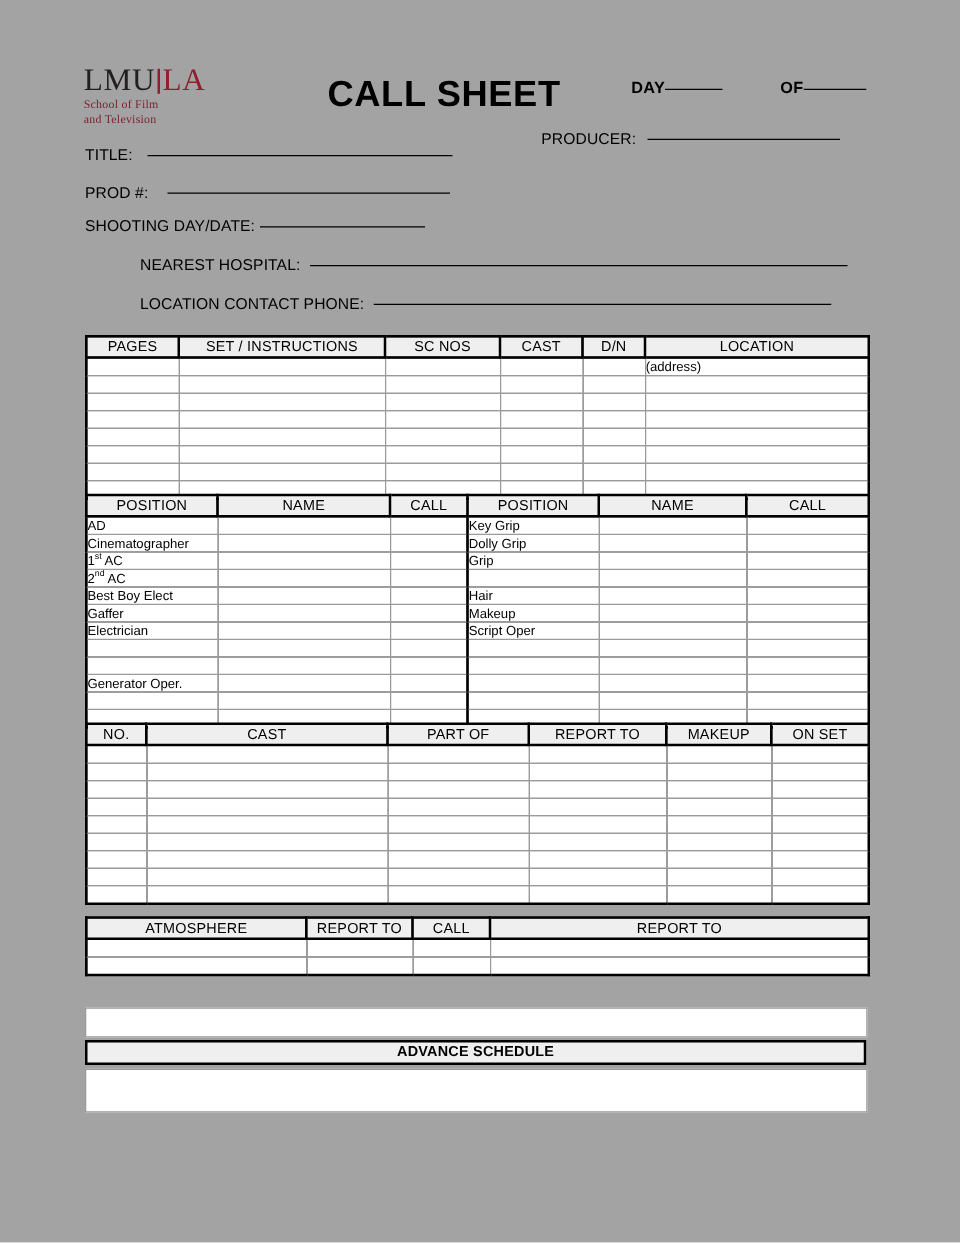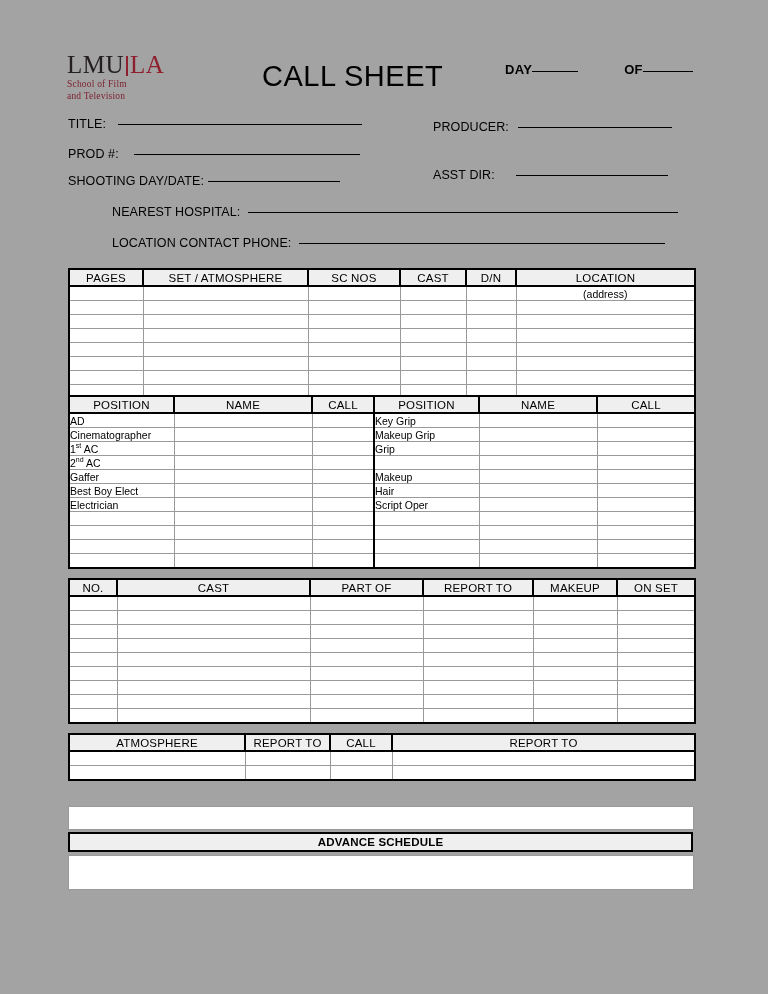--- a/index.html
+++ b/index.html
@@ -50,21 +50,21 @@
     color: #7d2231;
     line-height: 1.25;
     margin-top: 2px;
     letter-spacing: .2px;
   }
 
   .title {
     position: absolute;
     left: 262px; top: 60px;
     font-size: 29px;
-    font-weight: normal;
+    font-weight: bold;
     letter-spacing: .5px;
   }
 
   .dayof {
     position: absolute;
     left: 505px; top: 62px;
     font-size: 13px;
     font-weight: bold;
     letter-spacing: .3px;
   }
@@ -114,21 +114,20 @@
   }
   .tbl tbody td { background: #fff; }
   .cell-label {
     font-size: 10.5px;
     text-align: left;
     padding-left: 3px;
     letter-spacing: 0;
   }
   .addr {
     font-size: 10.5px;
-    text-align: center;
   }
   sup { font-size: 7px; vertical-align: 5px; }
 
   .tbl .thick-l { border-left: 2.5px solid #000; }
   .tbl tbody tr:first-child td { border-top: none; }
   .tbl tbody tr:last-child td { border-bottom: 2.5px solid #000; }
   .tbl tbody td:first-child { border-left: 2.5px solid #000; }
   .tbl tbody td:last-child { border-right: 2.5px solid #000; }
 
   
@@ -180,30 +179,26 @@
     <div class="fld" style="left:68px; top:147px;">
       <span>PROD #:</span>
       <span class="rule" style="width:226px; margin-left:12px;"></span>
     </div>
 
     <div class="fld" style="left:68px; top:174px;">
       <span>SHOOTING DAY/DATE:</span>
       <span class="rule" style="width:132px; margin-left:0px;"></span>
     </div>
 
-    <div class="fld" style="left:433px; top:120px;text-align:right;">
+    <div class="fld" style="left:433px; top:104px;text-align:right;">
       <span>PRODUCER:</span>
       <span class="rule" style="width:154px; margin-left:6px;"></span>
     </div>
 
 
-    <div class="fld" style="left:433px; top:168px;">
-      <span>ASST DIR:</span>
-      <span class="rule" style="width:152px; margin-left:18px;"></span>
-    </div>
 
     <div class="fld" style="left:112px; top:205px;">
       <span>NEAREST HOSPITAL:</span>
       <span class="rule" style="width:430px; margin-left:4px;"></span>
     </div>
 
     <div class="fld" style="left:112px; top:236px;">
       <span>LOCATION CONTACT PHONE:</span>
       <span class="rule" style="width:366px; margin-left:4px;"></span>
     </div>
@@ -214,21 +209,21 @@
       <col style="width:74px">
         <col style="width:165px">
         <col style="width:92px">
       <col style="width:66px">
         <col style="width:50px">
         <col style="width:179px">
     </colgroup>
     <thead>
         <tr>
           <th>PAGES</th>
-          <th>SET / ATMOSPHERE</th>
+          <th>SET / INSTRUCTIONS</th>
           <th>SC NOS</th>
           <th>CAST</th>
           <th>D/N</th>
           <th>LOCATION</th>
         </tr>
       </thead>
     <tbody>
         <tr>
           <td></td>
           <td></td>
@@ -321,74 +316,82 @@
           <td></td>
           <td></td>
           <td class="thick-l cell-label">Key Grip</td>
           <td></td>
           <td></td>
         </tr>
         <tr>
           <td class=" cell-label">Cinematographer</td>
           <td></td>
           <td></td>
-          <td class="thick-l cell-label">Makeup Grip</td>
+          <td class="thick-l cell-label">Dolly Grip</td>
           <td></td>
           <td></td>
         </tr>
         <tr>
           <td class=" cell-label">1<sup>st</sup> AC</td>
           <td></td>
           <td></td>
           <td class="thick-l cell-label">Grip</td>
           <td></td>
           <td></td>
         </tr>
         <tr>
           <td class=" cell-label">2<sup>nd</sup> AC</td>
           <td></td>
           <td></td>
           <td class="thick-l cell-label"></td>
           <td></td>
           <td></td>
         </tr>
         <tr>
+          <td class=" cell-label">Best Boy Elect</td>
+          <td></td>
+          <td></td>
+          <td class="thick-l cell-label">Hair</td>
+          <td></td>
+          <td></td>
+        </tr>
+        <tr>
           <td class=" cell-label">Gaffer</td>
           <td></td>
           <td></td>
           <td class="thick-l cell-label">Makeup</td>
           <td></td>
           <td></td>
         </tr>
         <tr>
-          <td class=" cell-label">Best Boy Elect</td>
-          <td></td>
-          <td></td>
-          <td class="thick-l cell-label">Hair</td>
-          <td></td>
-          <td></td>
-        </tr>
-        <tr>
           <td class=" cell-label">Electrician</td>
           <td></td>
           <td></td>
           <td class="thick-l cell-label">Script Oper</td>
           <td></td>
           <td></td>
         </tr>
         <tr>
           <td class=" cell-label"></td>
           <td></td>
           <td></td>
           <td class="thick-l cell-label"></td>
           <td></td>
           <td></td>
         </tr>
         <tr>
           <td class=" cell-label"></td>
+          <td></td>
+          <td></td>
+          <td class="thick-l cell-label"></td>
+          <td></td>
+          <td></td>
+        </tr>
+        <tr>
+          <td class=" cell-label">Generator Oper.</td>
           <td></td>
           <td></td>
           <td class="thick-l cell-label"></td>
           <td></td>
           <td></td>
         </tr>
         <tr>
           <td class=" cell-label"></td>
           <td></td>
           <td></td>

